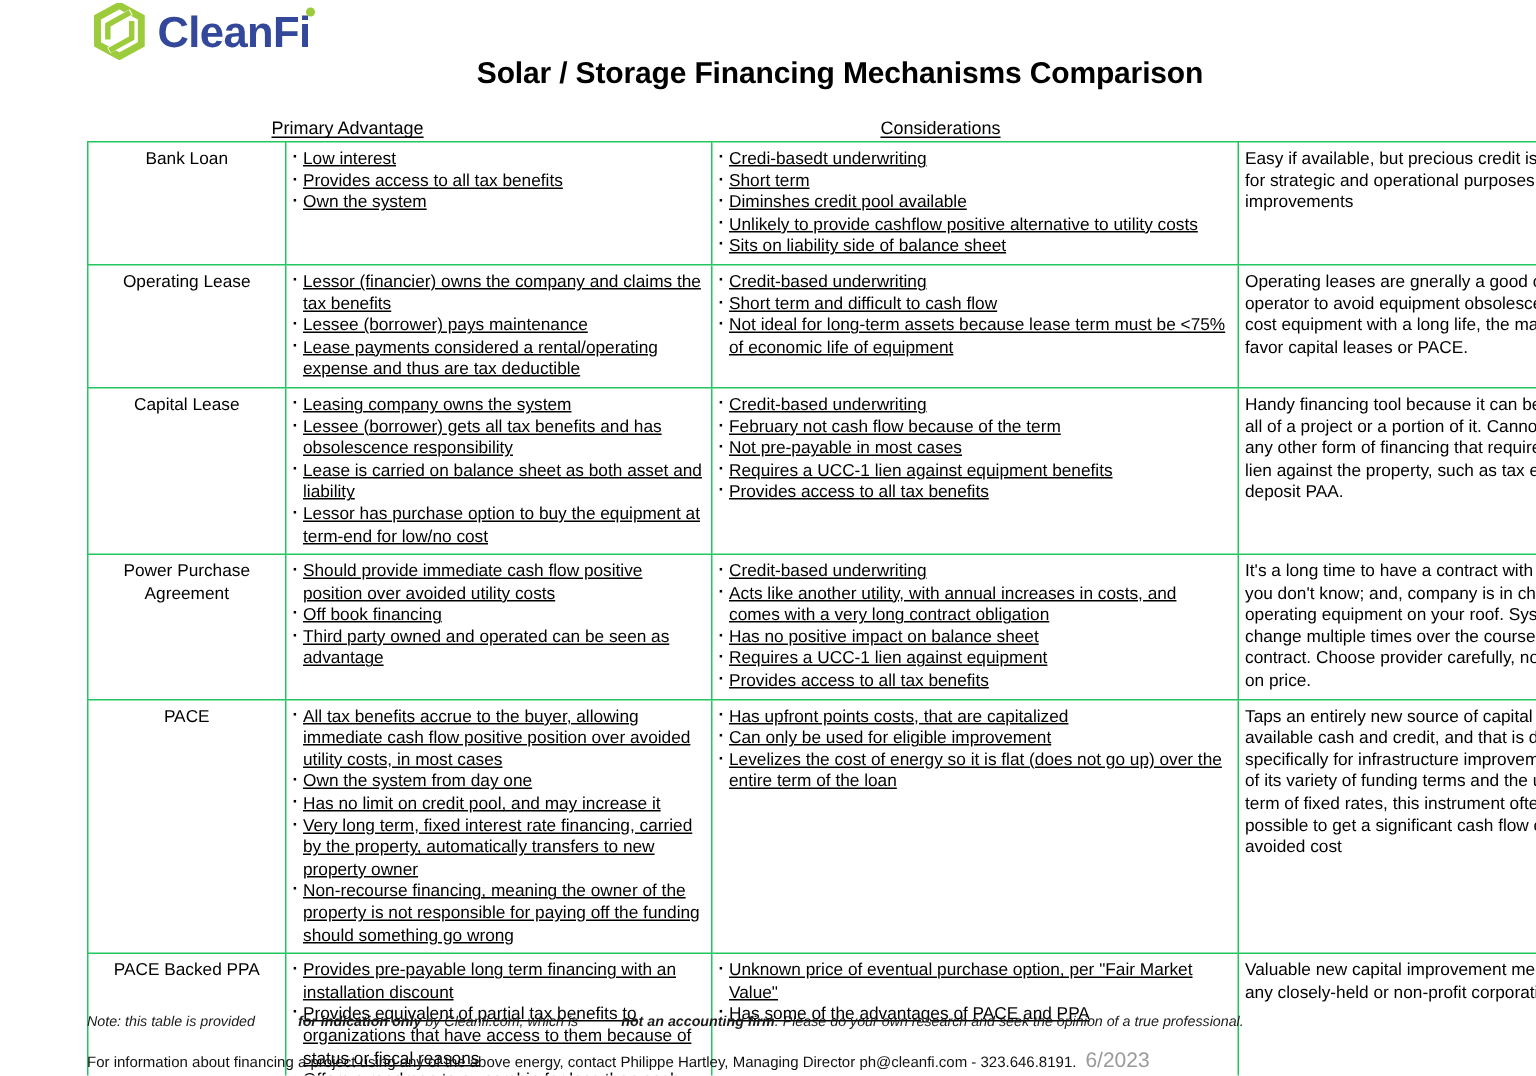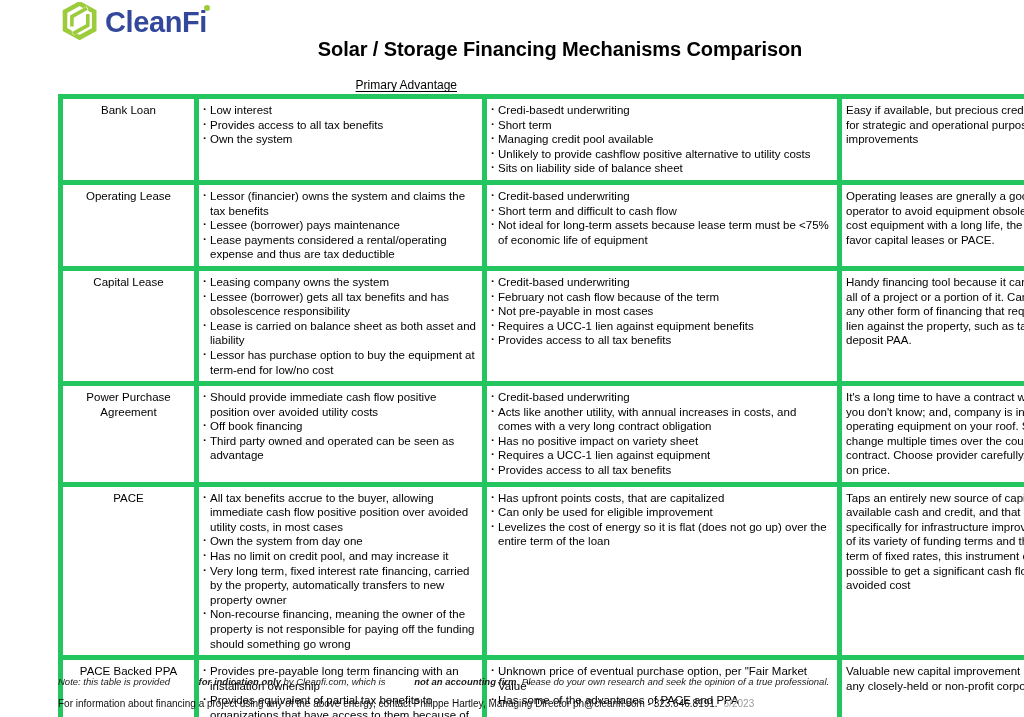--- a/index.html
+++ b/index.html
@@ -76,55 +76,56 @@
     width: 1014px;
     height: 16px;
   }
   .col-header {
     position: absolute;
     font-size: 12px;
     text-decoration: underline;
     text-underline-offset: 2px;
     white-space: nowrap;
   }
-  .ch-primary { left: 123px; width: 276px; text-align: right; }
+  .ch-primary { left: 123px; width: 276px; text-align: left; }
   .ch-consider { left: 398px; width: 342px; text-align: center; }
   .ch-comments { left: 740px; width: 274px; text-align: center; }
 
   
   table.cmp {
     position: absolute;
     left: 10px;
     top: 94px;
     width: 1014px;
     border-collapse: collapse;
     table-layout: fixed;
   }
   table.cmp td {
-    border: 5px solid #22c55e;
+    border: 1px solid #22c55e;
     vertical-align: top;
     padding: 4px 4px 4px 4px;
     font-size: 11.5px;
     line-height: 1.27;
   }
   td.mech {
     width: 123px;
     text-align: center;
     vertical-align: middle;
     font-size: 11.5px;
     padding: 4px 3px;
   }
   td.adv { width: 275px; }
   td.con { width: 342px; }
   td.com { width: 272px; }
 
   ul.bul {
     list-style: none;
     margin: 0;
     padding: 0;
+    text-decoration: underline;
   }
   ul.bul li {
     position: relative;
     padding-left: 7px;
     margin: 0 0 0 0;
     text-indent: 0;
   }
   ul.bul li:before {
     content: "\00B7";
     position: absolute;
@@ -150,21 +151,21 @@
     white-space: nowrap;
     margin-bottom: 11px;
   }
   .foot-note b { font-weight: bold; padding-left: 26px; }
   .foot-contact {
     font-size: 10px;
     color: #111111;
     white-space: nowrap;
   }
   .foot-date {
-    font-size: 10px;
+    font-size: 14px;
     color: #9a9a9a;
     margin-left: 6px;
   }
 </style>
 </head>
 <body>
 
 <div id="page">
 
   <div class="logo-block">
@@ -178,51 +179,52 @@
       </svg>
     </span>
     <span class="logo-text"><span>CleanFi</span></span>
     <span class="logo-dot"></span>
   </div>
 
   <div class="doc-title">Solar / Storage Financing Mechanisms Comparison</div>
 
   <div class="col-headers">
     <div class="col-header ch-primary">Primary Advantage</div>
+    <div class="col-header ch-consider">Considerations</div>
   </div>
 
   <table class="cmp">
     <tbody id="table-body">
         <tr>
           <td class="mech">Bank Loan</td>
           <td class="adv">
             <ul class="bul">
               <li>Low interest</li>
               <li>Provides access to all tax benefits</li>
               <li>Own the system</li>
             </ul>
           </td>
           <td class="con">
             <ul class="bul">
               <li>Credi-basedt underwriting</li>
               <li>Short term</li>
-              <li>Managing credit pool available</li>
+              <li>Diminshes credit pool available</li>
               <li>Unlikely to provide cashflow positive alternative to utility costs</li>
               <li>Sits on liability side of balance sheet</li>
             </ul>
           </td>
           <td class="com plain">
             <p>Easy if available, but precious credit is better used for strategic and operational purposes than for capital improvements</p>
           </td>
         </tr>
         <tr>
           <td class="mech">Operating Lease</td>
           <td class="adv">
             <ul class="bul">
-              <li>Lessor (financier) owns the system and claims the tax benefits</li>
+              <li>Lessor (financier) owns the company and claims the tax benefits</li>
               <li>Lessee (borrower) pays maintenance</li>
               <li>Lease payments considered a rental/operating expense and thus are tax deductible</li>
             </ul>
           </td>
           <td class="con">
             <ul class="bul">
               <li>Credit-based underwriting</li>
               <li>Short term and difficult to cash flow</li>
               <li>Not ideal for long-term assets because lease term must be &lt;75% of economic life of equipment</li>
             </ul>
@@ -260,21 +262,21 @@
             <ul class="bul">
               <li>Should provide immediate cash flow positive position over avoided utility costs</li>
               <li>Off book financing</li>
               <li>Third party owned and operated can be seen as advantage</li>
             </ul>
           </td>
           <td class="con">
             <ul class="bul">
               <li>Credit-based underwriting</li>
               <li>Acts like another utility, with annual increases in costs, and comes with a very long contract obligation</li>
-              <li>Has no positive impact on variety sheet</li>
+              <li>Has no positive impact on balance sheet</li>
               <li>Requires a UCC-1 lien against equipment</li>
               <li>Provides access to all tax benefits</li>
             </ul>
           </td>
           <td class="com plain">
             <p>It's a long time to have a contract with a company you don't know; and, company is in charge of operating equipment on your roof. System owner can change multiple times over the course of the contract. Choose provider carefully, not just focusing on price.</p>
           </td>
         </tr>
         <tr>
           <td class="mech">PACE</td>
@@ -295,21 +297,21 @@
             </ul>
           </td>
           <td class="com plain">
             <p>Taps an entirely new source of capital that augments available cash and credit, and that is designed specifically for infrastructure improvements. Because of its variety of funding terms and the unprecedented term of fixed rates, this instrument often makes it possible to get a significant cash flow over utility avoided cost</p>
           </td>
         </tr>
         <tr>
           <td class="mech">PACE Backed PPA</td>
           <td class="adv">
             <ul class="bul">
-              <li>Provides pre-payable long term financing with an installation ownership</li>
+              <li>Provides pre-payable long term financing with an installation discount</li>
               <li>Provides equivalent of partial tax benefits to organizations that have access to them because of status or fiscal reasons</li>
               <li>Offers a roadmap to ownership for less than cash</li>
             </ul>
           </td>
           <td class="con">
             <ul class="bul">
               <li>Unknown price of eventual purchase option, per "Fair Market Value"</li>
               <li>Has some of the advantages of PACE and PPA</li>
             </ul>
           </td>

